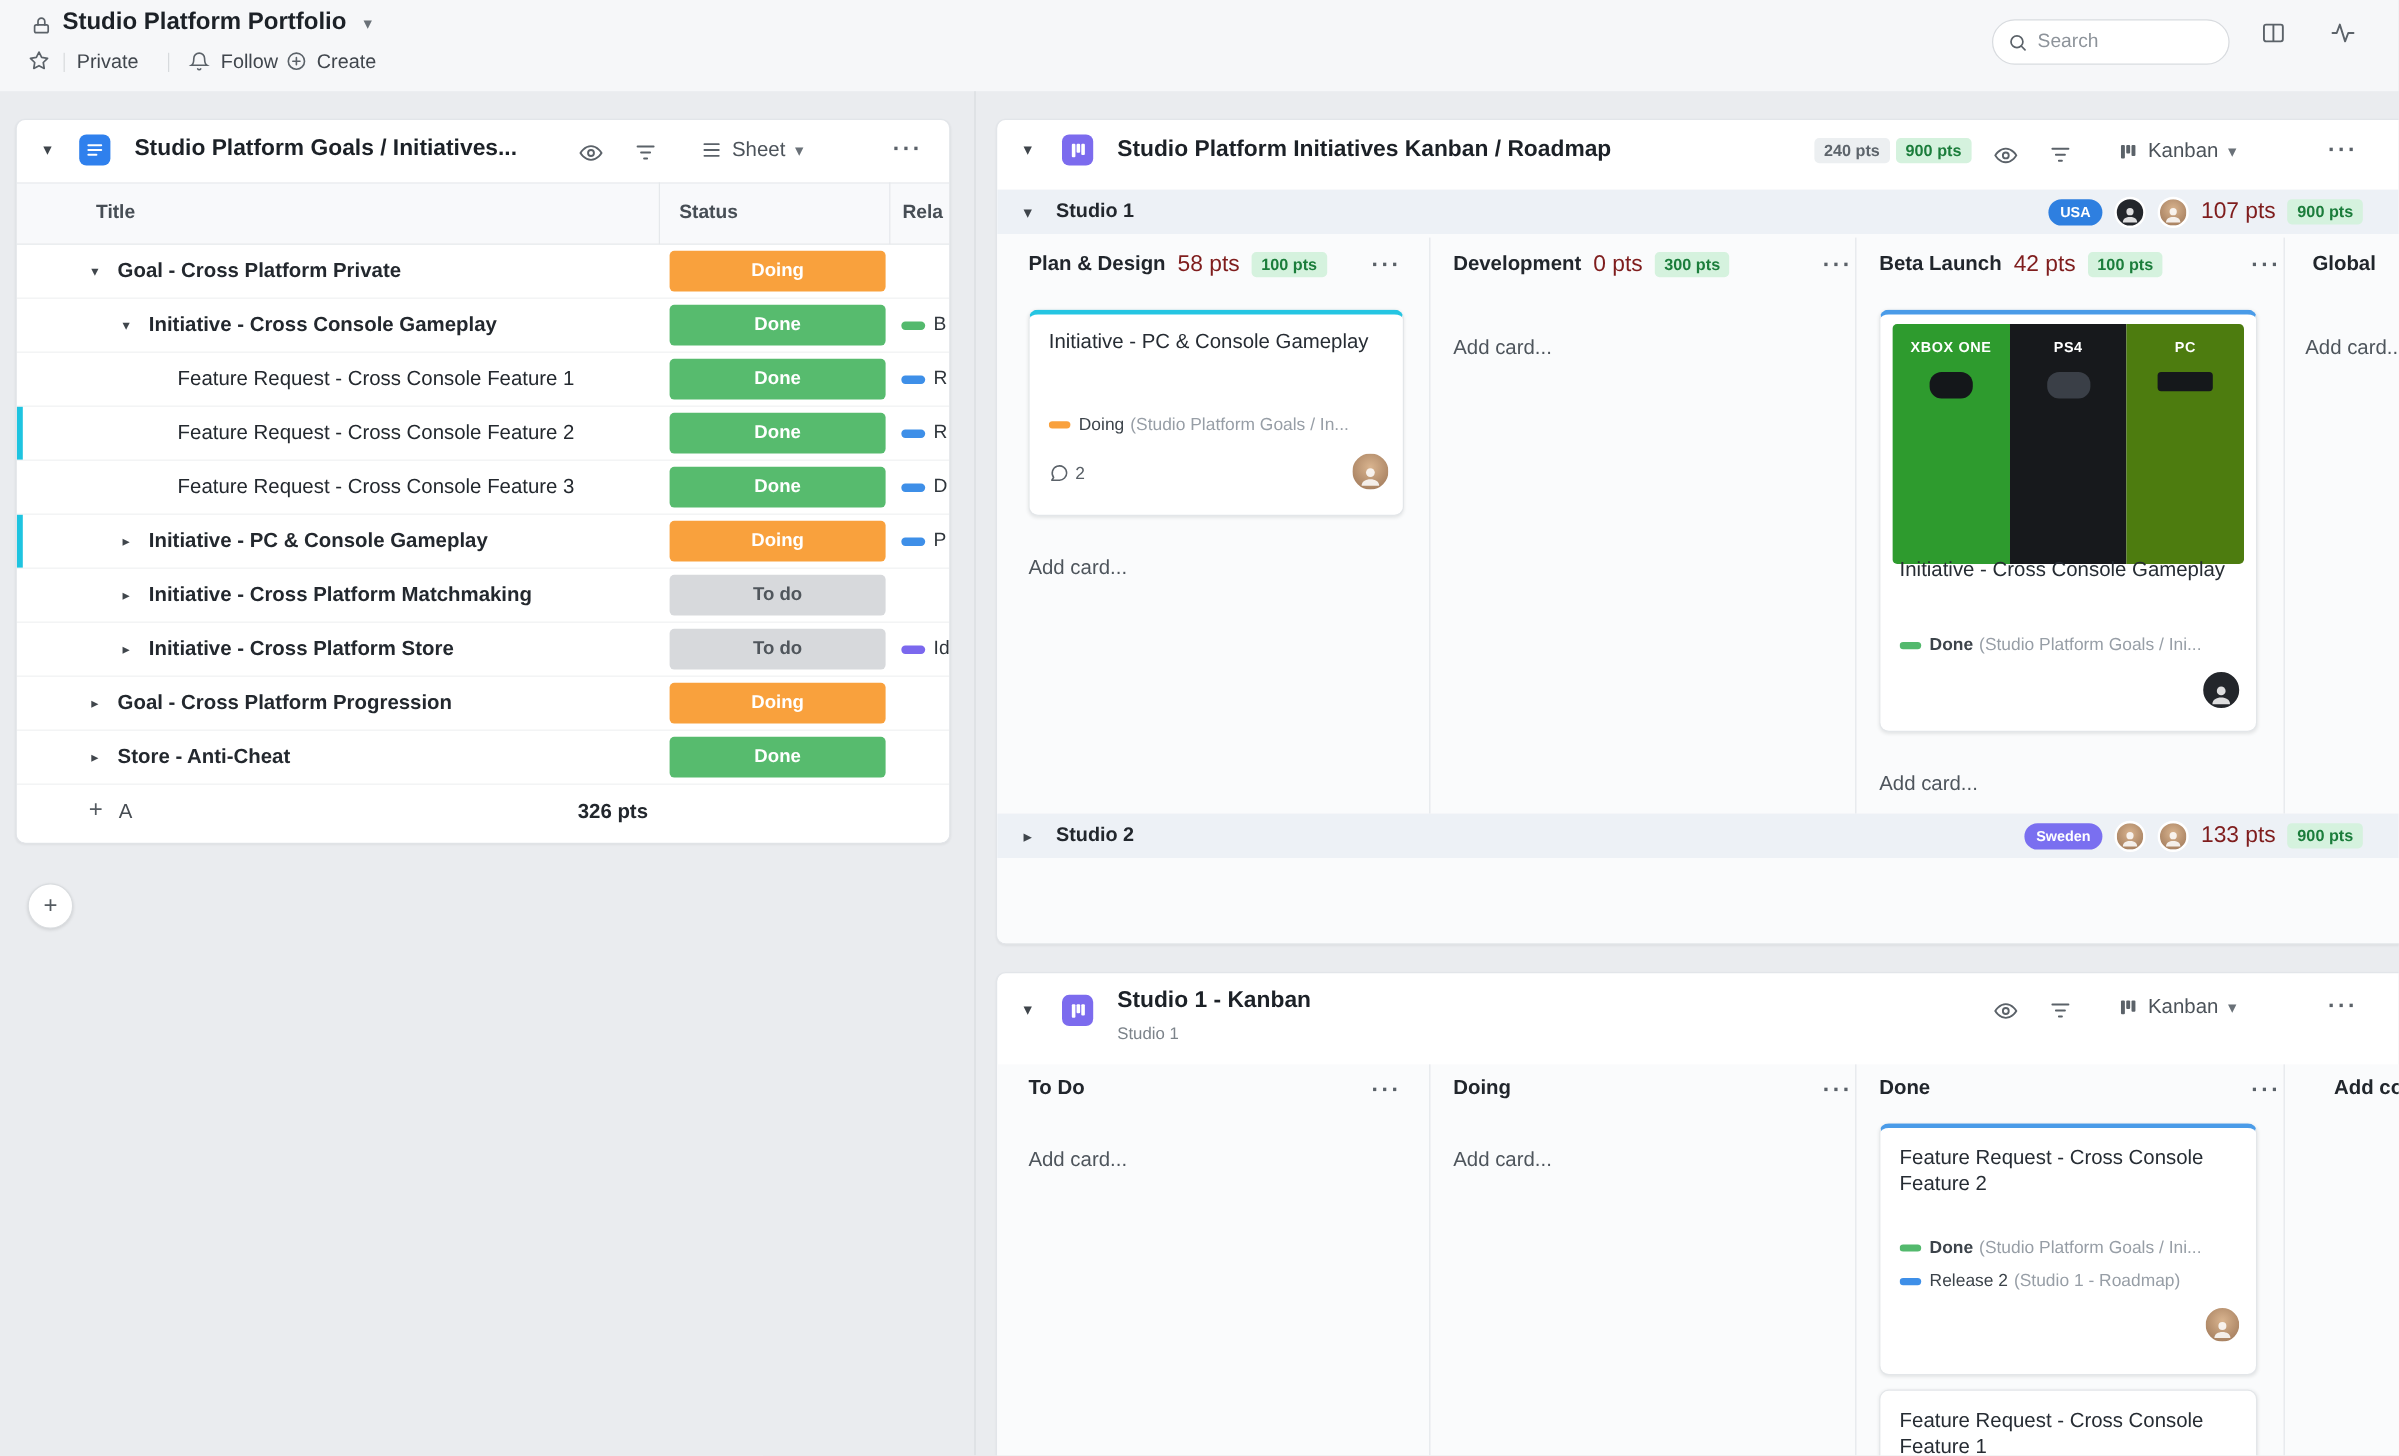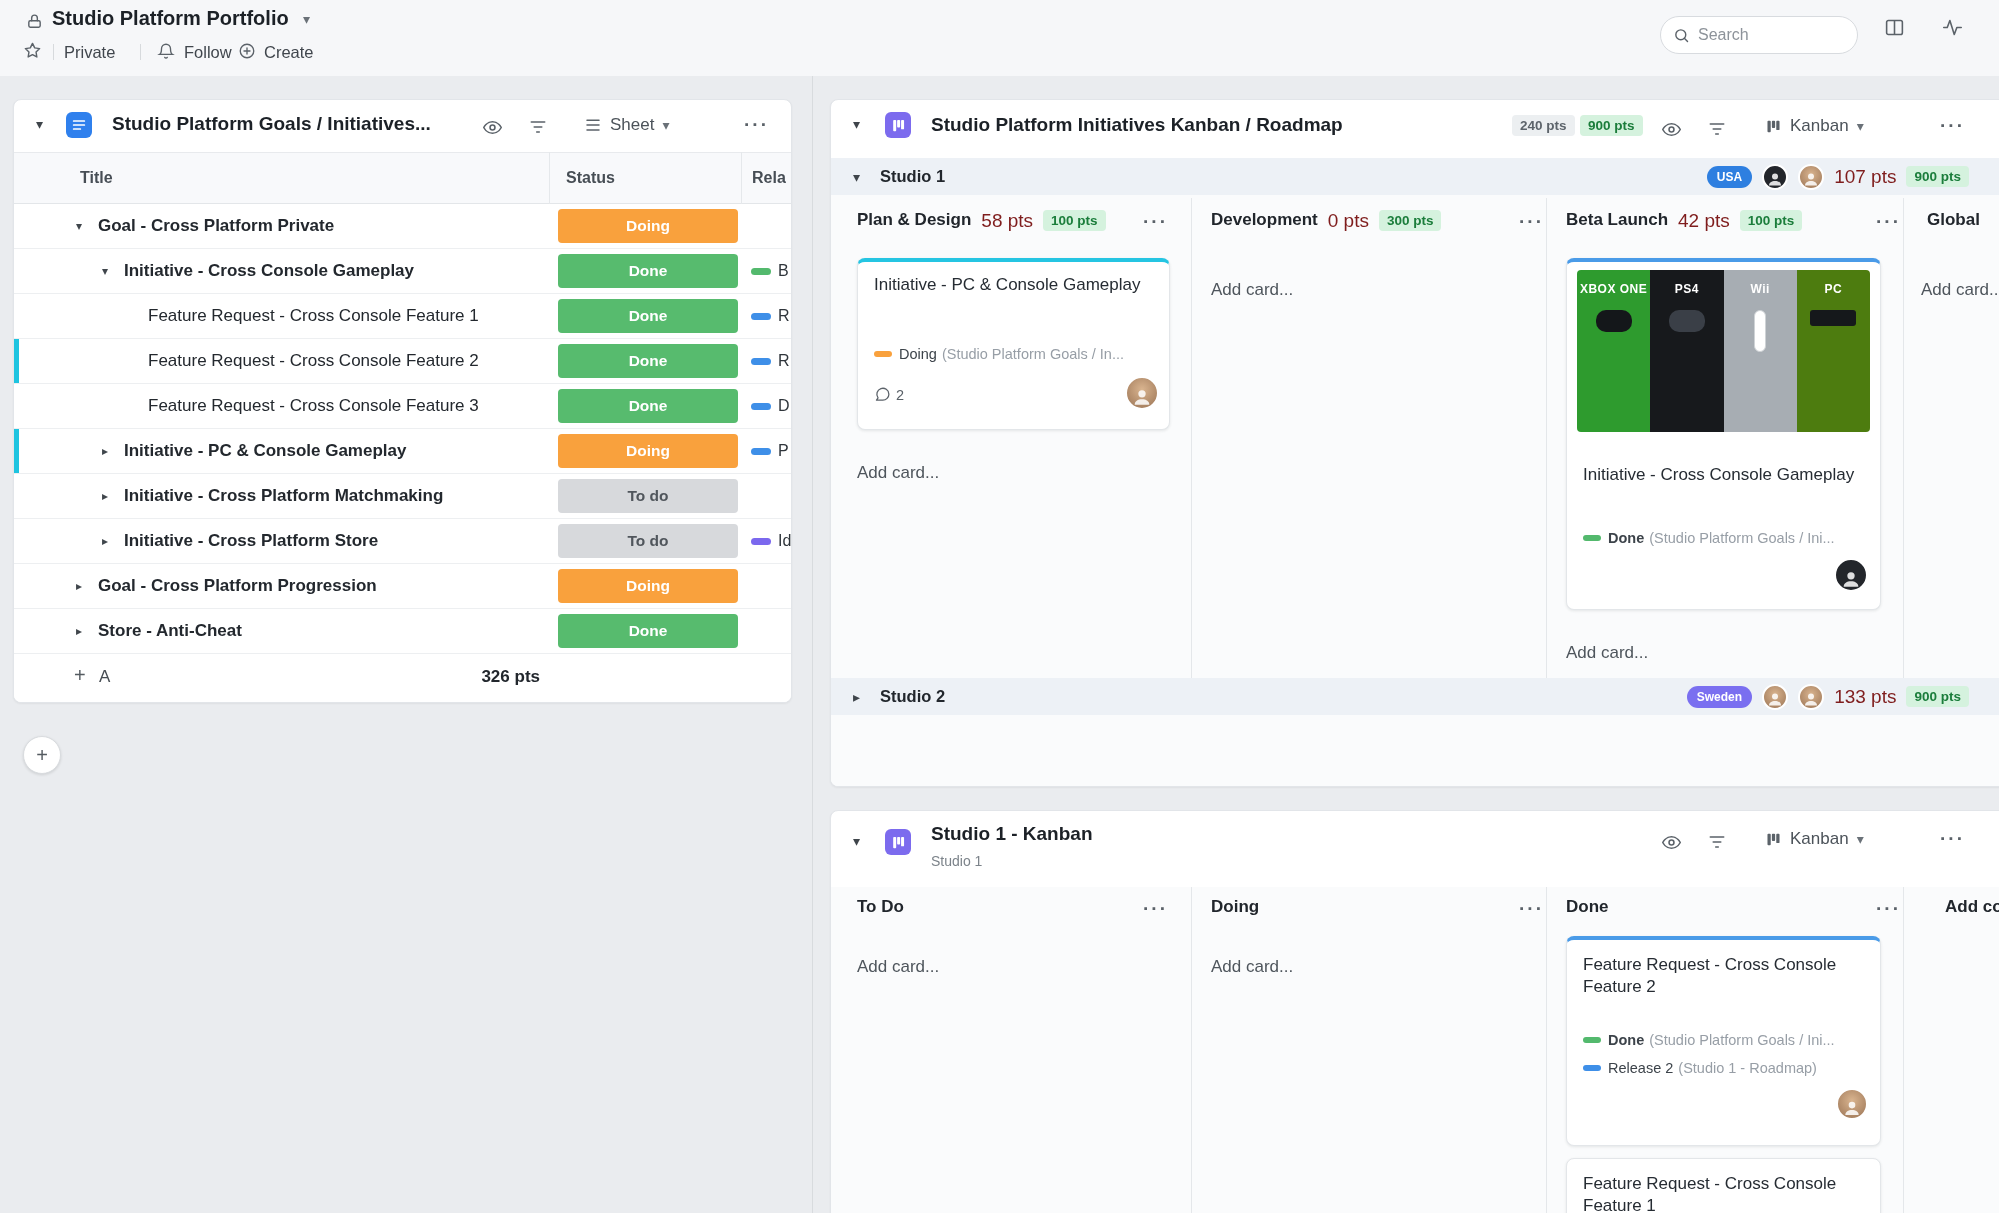--- a/index.html
+++ b/index.html
@@ -71,21 +71,21 @@
   .addcard{font-size:17px;color:#4e555c;white-space:nowrap;cursor:default}
   .kcard{background:#fff;border:1px solid #e3e6e9;border-radius:8px;box-shadow:0 1px 3px rgba(31,35,40,.1)}
   .kcard.teal{border-top:4px solid #25c5e2}
   .kcard.blue{border-top:4px solid #4a9be8}
   .ktitle{position:absolute;left:16px;right:14px;font-size:17px;color:#262c33;line-height:1.32}
   .meta{position:absolute;left:16px;right:8px;display:flex;align-items:center;white-space:nowrap;overflow:hidden;font-size:14.5px}
   .meta .nm{color:#3c434a;margin-right:5px}
   .meta .ctx{color:#979ea6}
   .cmt{position:absolute;left:16px;display:flex;align-items:center;gap:5px;color:#596067;font-size:14.5px}
   .cavatar{position:absolute;width:34px;height:34px;border:2px solid #fff}
-  .cimg{position:absolute;left:10px;right:10px;top:8px;height:162px;display:flex;border-radius:4px;overflow:hidden}
+  .cimg{position:absolute;left:10px;right:10px;top:8px;height:200px;display:flex;border-radius:4px;overflow:hidden}
   .pstripe{flex:1;display:flex;flex-direction:column;align-items:center;padding-top:12px;gap:14px}
   .plabel{font-size:12px;font-weight:bold;color:#fff;letter-spacing:.5px;white-space:nowrap}
   .ctrl{width:36px;height:22px;border-radius:10px;background:#14171a}
   .ctrl.ps{background:#3a3f47}
   .wiimote{width:12px;height:42px;border-radius:6px;background:#fff;border:1px solid #cfd3d6}
   .kb{width:46px;height:16px;border-radius:3px;background:#15181b}
 </style>
 </head>
 <body>
 
@@ -385,24 +385,20 @@
     <div class="abs kcard blue" style="left:735px;top:158px;width:315px;height:352px">
       <div class="cimg">
         <div class="pstripe" style="background:#2e9b2e">
           <span class="plabel">XBOX ONE</span>
           <span class="ctrl"></span>
         </div>
         <div class="pstripe" style="background:#17191c">
           <span class="plabel">PS4</span>
           <span class="ctrl ps"></span>
         </div>
-        <div class="pstripe" style="background:#a7adb3">
-          <span class="plabel">Wii</span>
-          <span class="wiimote"></span>
-        </div>
         <div class="pstripe" style="background:#4d7c0f">
           <span class="plabel">PC</span>
           <span class="kb"></span>
         </div>
       </div>
       <div class="ktitle" style="top:202px">Initiative - Cross Console Gameplay</div>
       <div class="meta" style="top:268px">
         <span class="dash green" style="width:18px;height:6px"></span>
         <span class="nm b">Done</span>
         <span class="ctx">(Studio Platform Goals / Ini...</span>

